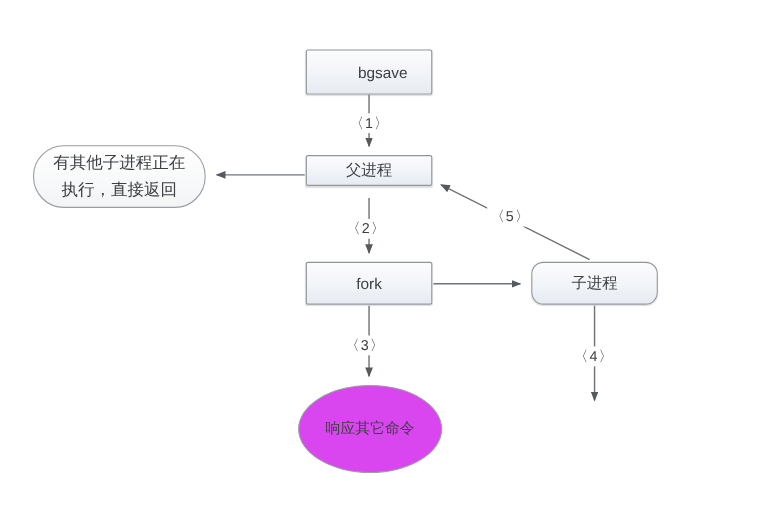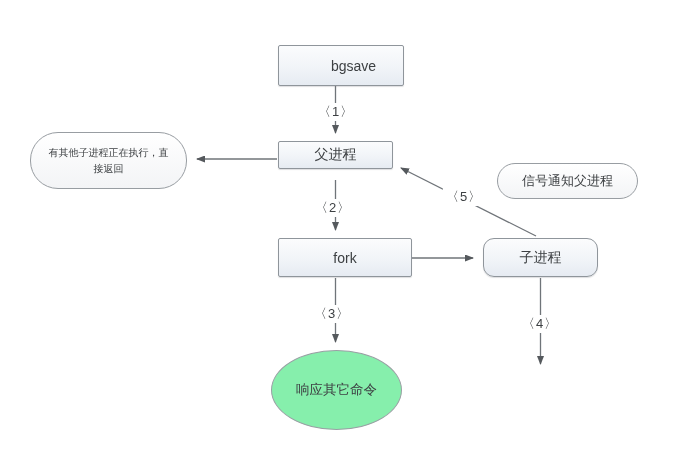--- a/index.html
+++ b/index.html
@@ -21,27 +21,27 @@
   .box{
     border:1.5px solid #8f959b;
     border-radius:2px;
     background:linear-gradient(180deg,#fbfcfd 0%,#f1f4f8 55%,#e6ebf2 100%);
     font-size:14px;
     box-shadow:0 1px 1px rgba(120,125,130,0.25);
   }
   .stadium{
     border:1.5px solid #989da2;
     background:linear-gradient(180deg,#ffffff,#f3f4f6);
-    font-size:10px;
+    font-size:15px;
     line-height:1.55;
   }
   .ellipse{
     border:1.5px solid #9a9fa4;
     border-radius:50%;
-    background:#86efac;
+    background:#d946ef;
     font-size:13.5px;
   }
   .step{
     position:absolute;
     transform:translate(-50%,-50%);
     background:#ffffff;
     padding:0 3px;
     font-size:13px;
     letter-spacing:1px;
     color:#3d4043;
@@ -70,32 +70,31 @@
       <line x1="540.5" y1="278" x2="540.5" y2="364" marker-end="url(#arr)"></line>
 
       <line x1="536" y1="236" x2="401" y2="168" marker-end="url(#arr)"></line>
 
       <line x1="277" y1="159" x2="197" y2="159" marker-end="url(#arr)"></line>
 
       <line x1="394" y1="258" x2="473" y2="258" marker-end="url(#arr)"></line>
     </g>
   </svg>
 
-  <div class="node box" style="left:278px;top:45px;width:126px;height:41px;padding-left:25px;">bgsave</div>
+  <div class="node box" style="left:278px;top:45px;width:115px;height:41px;padding-left:25px;">bgsave</div>
 
   <div class="node box" style="left:278px;top:141px;width:115px;height:28px;">父进程</div>
 
-  <div class="node box" style="left:278px;top:238px;width:134px;height:39px;">fork</div>
+  <div class="node box" style="left:278px;top:238px;width:115px;height:39px;">fork</div>
 
   <div class="node box" style="left:483px;top:238px;width:115px;height:39px;border-radius:11px;">子进程</div>
 
 
   <div class="node stadium" style="left:30px;top:132px;width:157px;height:57px;border-radius:28px;padding:4px 14px;">有其他子进程正在执行，直接返回</div>
 
-  <div class="node stadium" style="left:497px;top:163px;width:141px;height:36px;border-radius:18px;font-size:13px;">信号通知父进程</div>
 
   <div class="node ellipse" style="left:271px;top:350px;width:131px;height:80px;">响应其它命令</div>
 
   <span class="step" style="left:336px;top:112px;">〈1〉</span>
   <span class="step" style="left:333px;top:208px;">〈2〉</span>
   <span class="step" style="left:332px;top:314px;">〈3〉</span>
   <span class="step" style="left:540px;top:324px;">〈4〉</span>
   <span class="step" style="left:464px;top:197px;">〈5〉</span>
 
 </div>

